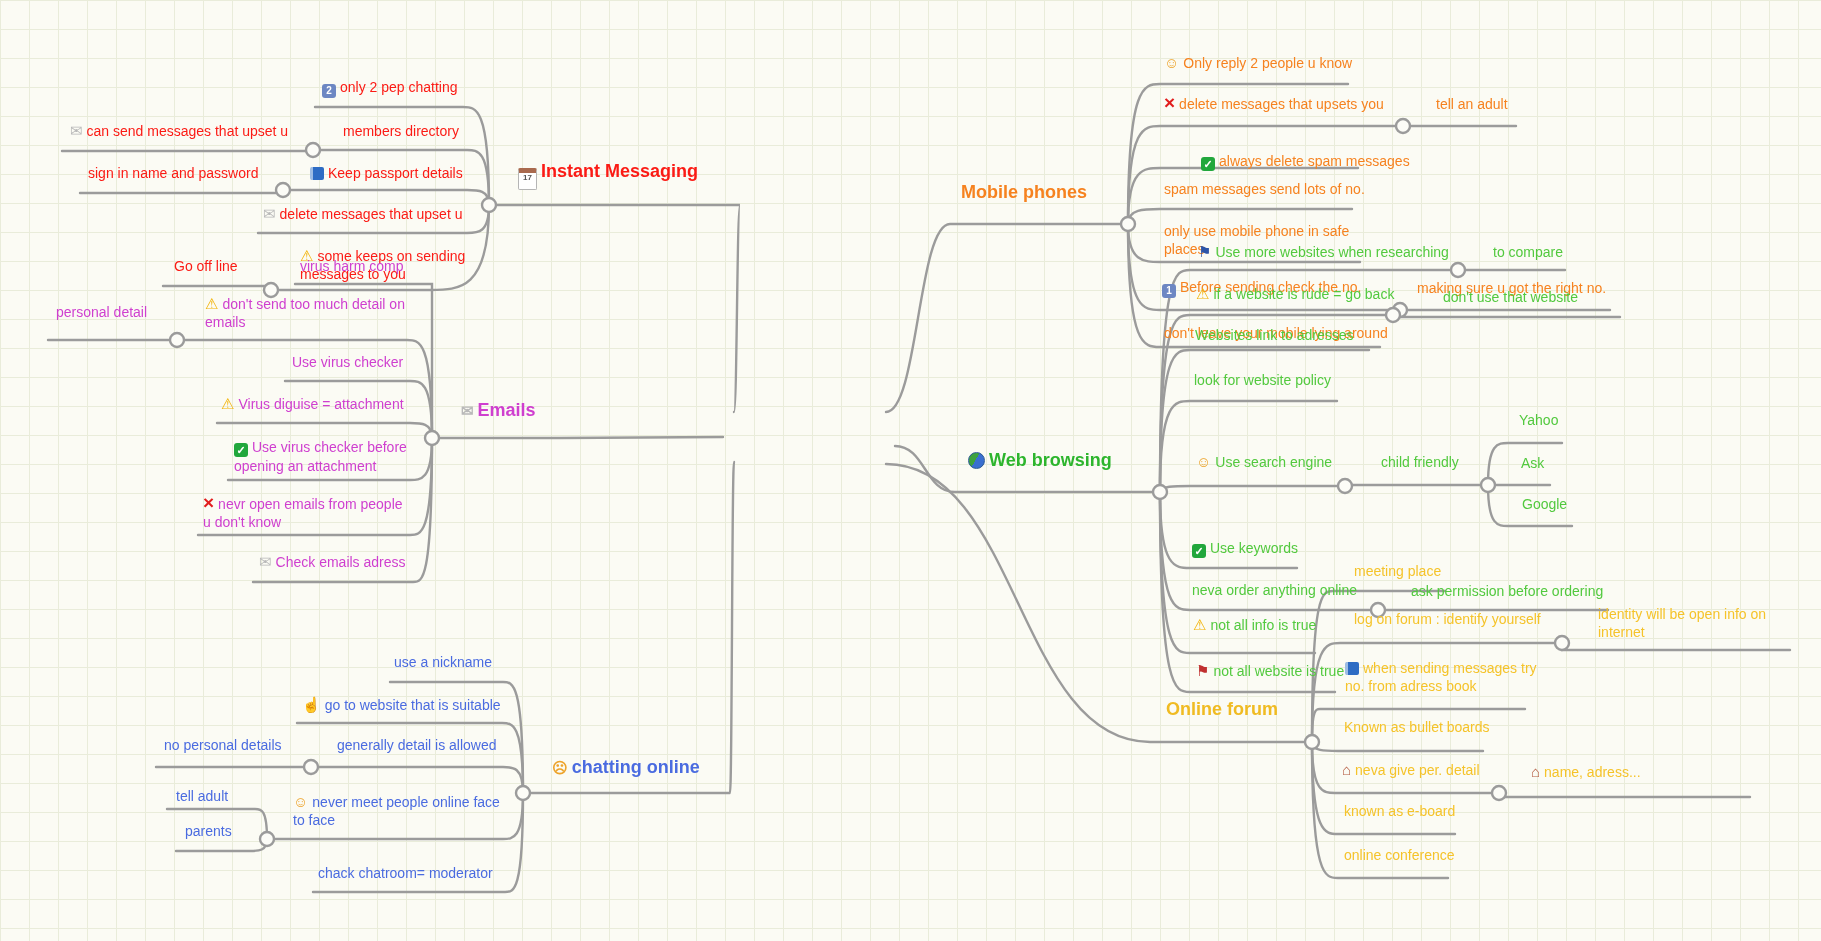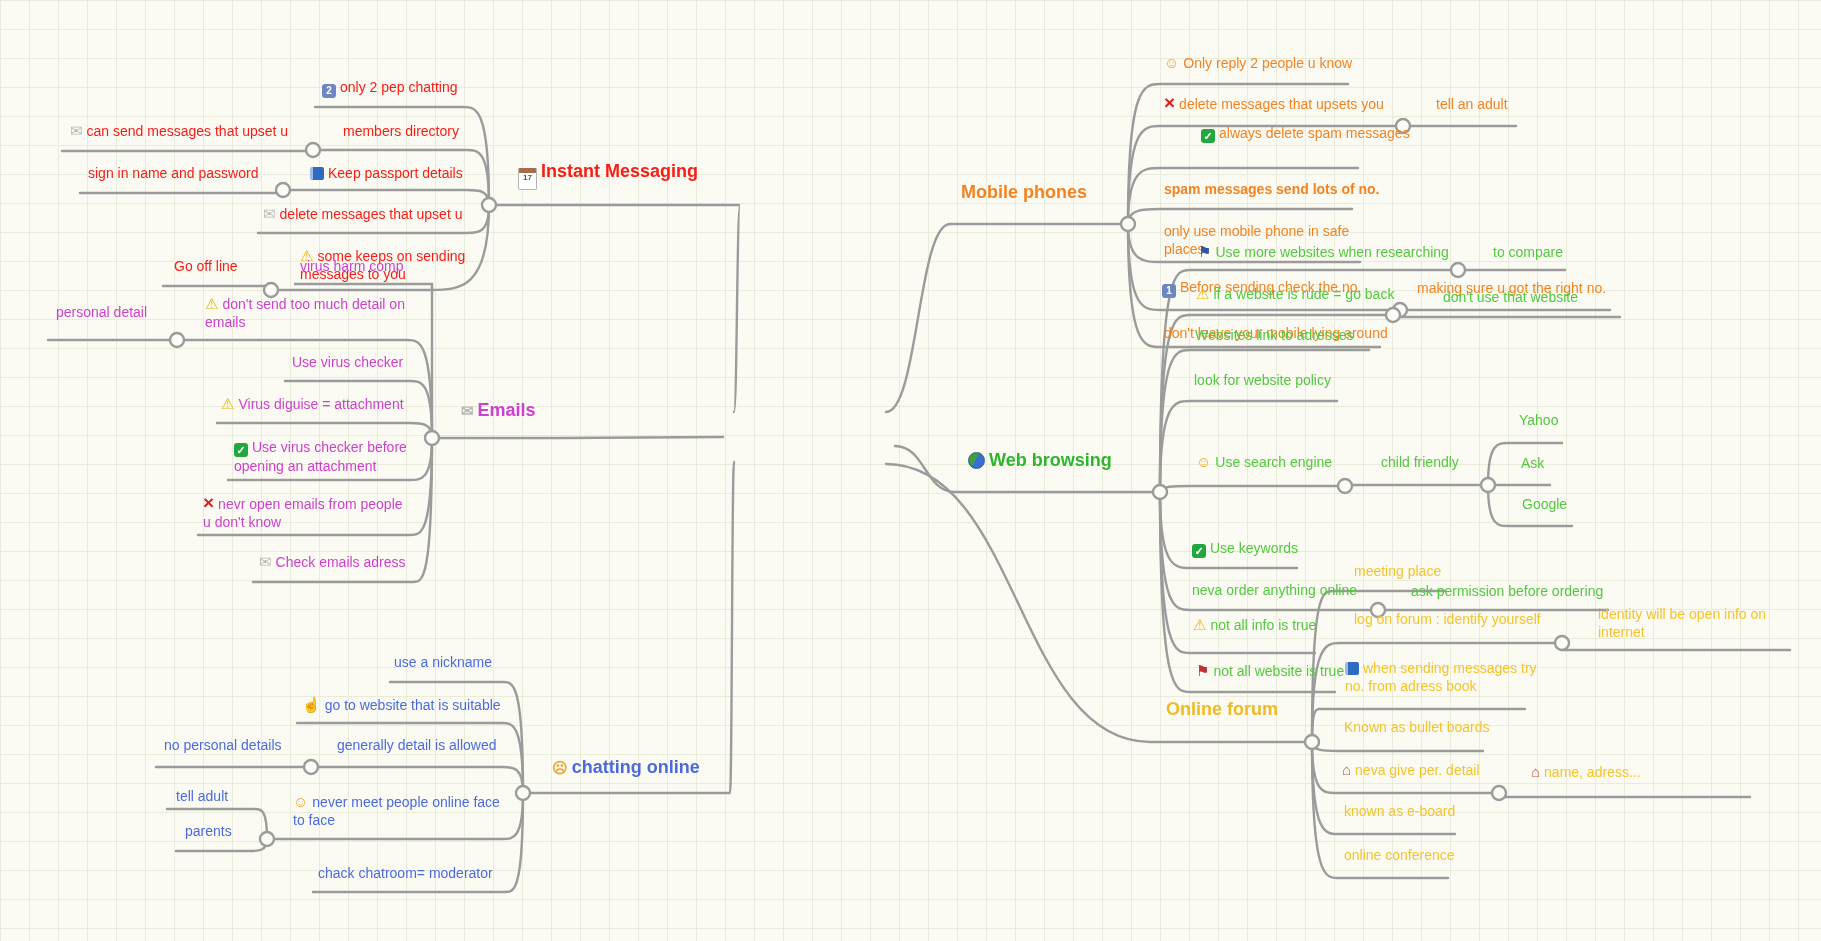--- a/index.html
+++ b/index.html
@@ -154,22 +154,22 @@
       <div class="node" style="left: 164px; top: 736px; color: rgb(74, 107, 224);"><span class="txt">no personal details</span></div>
       <div class="node" style="left: 293px; top: 793px; color: rgb(74, 107, 224);"><span class="ic ic-glyph" style="color: rgb(237, 163, 42);">☺</span><span class="txt">never meet people online face
 to face</span></div>
       <div class="node" style="left: 176px; top: 780px; color: rgb(74, 107, 224); margin-top: 7px;"><span class="txt">tell adult</span></div>
       <div class="node" style="left: 185px; top: 822px; color: rgb(74, 107, 224);"><span class="txt">parents</span></div>
       <div class="node" style="left: 318px; top: 864px; color: rgb(74, 107, 224);"><span class="txt">chack chatroom= moderator</span></div>
       <div class="node topic" style="left: 961px; top: 181px; color: rgb(246, 130, 31);"><span class="txt">Mobile phones</span></div>
       <div class="node" style="left: 1164px; top: 54px; color: rgb(246, 130, 31);"><span class="ic ic-glyph" style="color: rgb(237, 163, 42);">☺</span><span class="txt">Only reply 2 people u know</span></div>
       <div class="node" style="left: 1164px; top: 95px; color: rgb(246, 130, 31);"><span class="ic ic-x" style="color: rgb(225, 29, 29);">×</span><span class="txt">delete messages that upsets you</span></div>
       <div class="node" style="left: 1436px; top: 95px; color: rgb(246, 130, 31); text-align: right;"><span class="txt">tell an adult</span></div>
-      <div class="node" style="left: 1164px; top: 124px; color: rgb(246, 130, 31); padding-left: 37px;"><span class="ic ic-check">✓</span><span class="txt">always delete spam messages</span></div>
-      <div class="node" style="left: 1164px; top: 180px; color: rgb(246, 130, 31); font-weight: bold;"><span class="txt">spam messages send lots of no.</span></div>
+      <div class="node" style="left: 1164px; top: 152px; color: rgb(246, 130, 31); padding-left: 37px;"><span class="ic ic-check">✓</span><span class="txt">always delete spam messages</span></div>
+      <div class="node" style="left: 1164px; top: 180px; color: rgb(246, 130, 31);"><span class="txt">spam messages send lots of no.</span></div>
       <div class="node" style="left: 1164px; top: 222px; color: rgb(246, 130, 31);"><span class="txt">only use mobile phone in safe
 places</span></div>
       <div class="node" style="left: 1162px; top: 278px; color: rgb(246, 130, 31);"><span class="ic ic-key">1</span><span class="txt">Before sending check the no.</span></div>
       <div class="node" style="left: 1417px; top: 279px; color: rgb(246, 130, 31);"><span class="txt">making sure u got the right no.</span></div>
       <div class="node" style="left: 1164px; top: 324px; color: rgb(246, 130, 31);"><span class="txt">don't leave your mobile lying around</span></div>
       <div class="node topic" style="left: 968px; top: 449px; color: rgb(45, 181, 45);"><span class="ic ic-globe"></span><span class="txt">Web browsing</span></div>
       <div class="node" style="left: 1198px; top: 243px; color: rgb(82, 201, 62);"><span class="ic ic-glyph" style="color: rgb(45, 85, 168);">⚑</span><span class="txt">Use more websites when researching</span></div>
       <div class="node" style="left: 1493px; top: 243px; color: rgb(82, 201, 62);"><span class="txt">to compare</span></div>
       <div class="node" style="left: 1196px; top: 285px; color: rgb(82, 201, 62);"><span class="ic ic-glyph" style="color: rgb(242, 179, 7);">⚠</span><span class="txt">if a website is rude = go back</span></div>
       <div class="node" style="left: 1443px; top: 288px; color: rgb(82, 201, 62);"><span class="txt">don't use that website</span></div>

